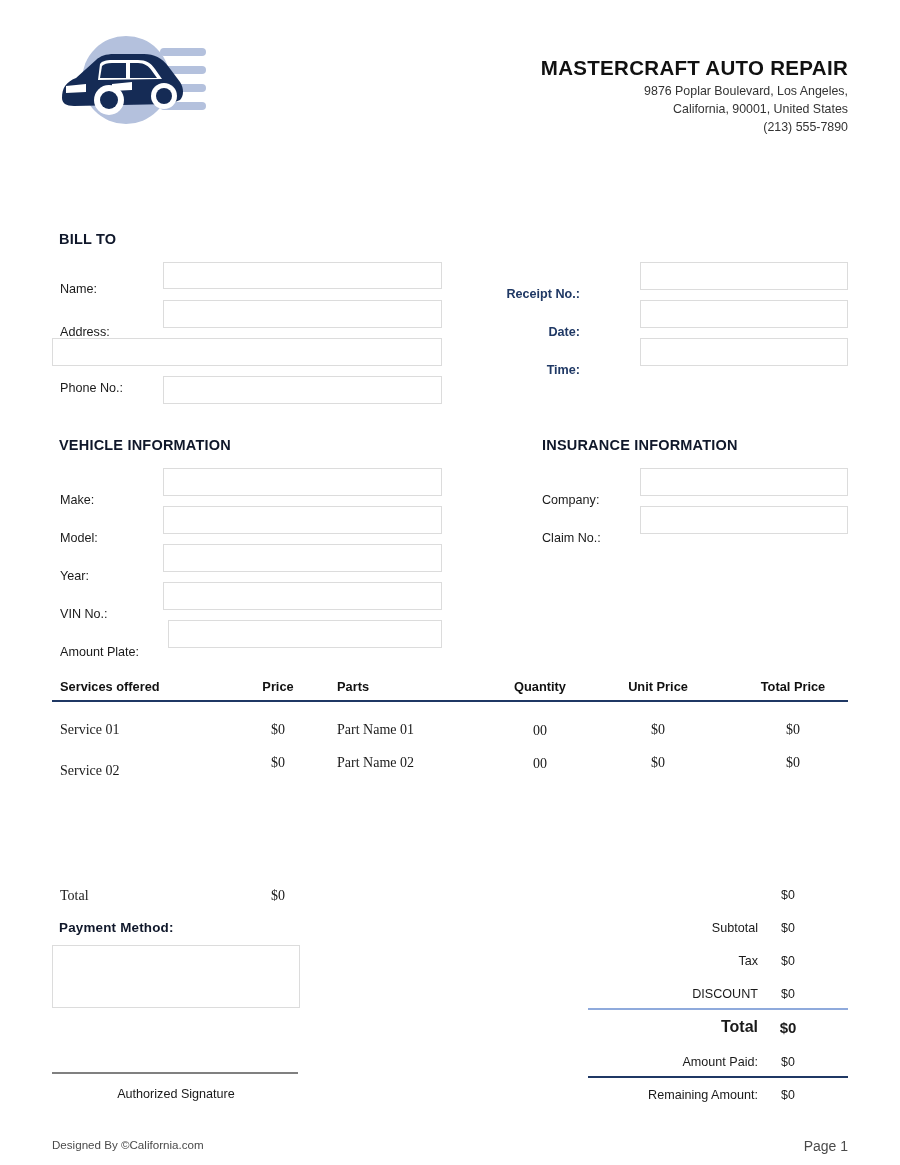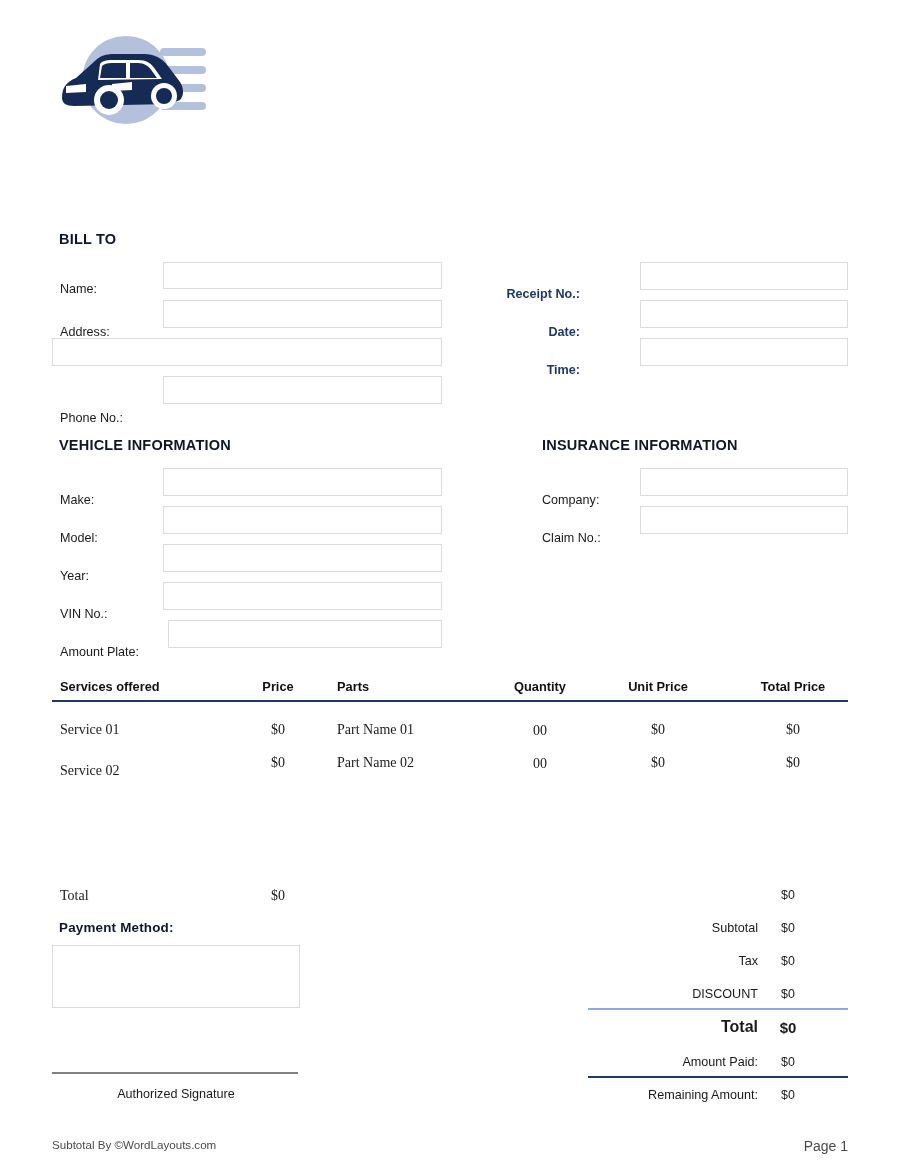--- a/index.html
+++ b/index.html
@@ -197,34 +197,42 @@
         <path d="M78 37 L86 37 C92 37 97 40 100 45 L105 52 L78 52 Z" fill="#152b55"></path>
         <ellipse cx="57" cy="74" rx="15" ry="15" fill="#ffffff"></ellipse>
         <ellipse cx="57" cy="74" rx="9" ry="9" fill="#152b55"></ellipse>
         <ellipse cx="112" cy="70" rx="13" ry="13" fill="#ffffff"></ellipse>
         <ellipse cx="112" cy="70" rx="8" ry="8" fill="#152b55"></ellipse>
         <path d="M14 60 L34 58 L34 66 L14 67 Z" fill="#ffffff"></path>
         <path d="M60 58 L80 56 L80 64 L60 65 Z" fill="#ffffff"></path>
       </svg>
     </div>
 
+    <div class="company-block">
+      <div class="company-name">MASTERCRAFT AUTO REPAIR</div>
+      <div class="company-addr">
+        <div>9876 Poplar Boulevard, Los Angeles,</div>
+        <div>California, 90001, United States</div>
+        <div>(213) 555-7890</div>
+      </div>
+    </div>
   </div>
 
 
   <div class="sec-head" style="left:59px; top:231px;">BILL TO</div>
 
   <div class="field-label" style="left:60px; top:267px;">Name:</div>
   <div class="field-box" style="left:163px; top:262px; width:279px; height:27px;"></div>
 
   <div class="field-label" style="left:60px; top:310px;">Address:</div>
   <div class="field-box" style="left:163px; top:300px; width:279px; height:28px;"></div>
 
   <div class="field-box" style="left:52px; top:338px; width:390px; height:28px;"></div>
 
-  <div class="field-label" style="left:60px; top:396px;">Phone No.:</div>
+  <div class="field-label" style="left:60px; top:366px;">Phone No.:</div>
   <div class="field-box" style="left:163px; top:376px; width:279px; height:28px;"></div>
 
   <div class="field-label navy right" style="left:460px; top:272px; width:120px;">Receipt No.:</div>
   <div class="field-box" style="left:640px; top:262px; width:208px; height:28px;"></div>
 
   <div class="field-label navy right" style="left:460px; top:310px; width:120px;">Date:</div>
   <div class="field-box" style="left:640px; top:300px; width:208px; height:28px;"></div>
 
   <div class="field-label navy right" style="left:460px; top:348px; width:120px;">Time:</div>
   <div class="field-box" style="left:640px; top:338px; width:208px; height:28px;"></div>
@@ -302,16 +310,16 @@
   <div class="sum-value big" style="left:758px; top:1019px;">$0</div>
 
   <div class="sum-label" style="left:578px; top:1055px;">Amount Paid:</div>
   <div class="sum-value" style="left:758px; top:1055px;">$0</div>
 
   <div class="rule-navy" style="left:588px; top:1076px; width:260px;"></div>
 
   <div class="sum-label" style="left:578px; top:1088px;">Remaining Amount:</div>
   <div class="sum-value" style="left:758px; top:1088px;">$0</div>
 
-  <div class="footer-left">Subtotal By ©WordLayouts.com</div>
+  <div class="footer-left">Designed By ©California.com</div>
   <div class="footer-right">Page  1</div>
 
 </div>
 
 </body></html>

